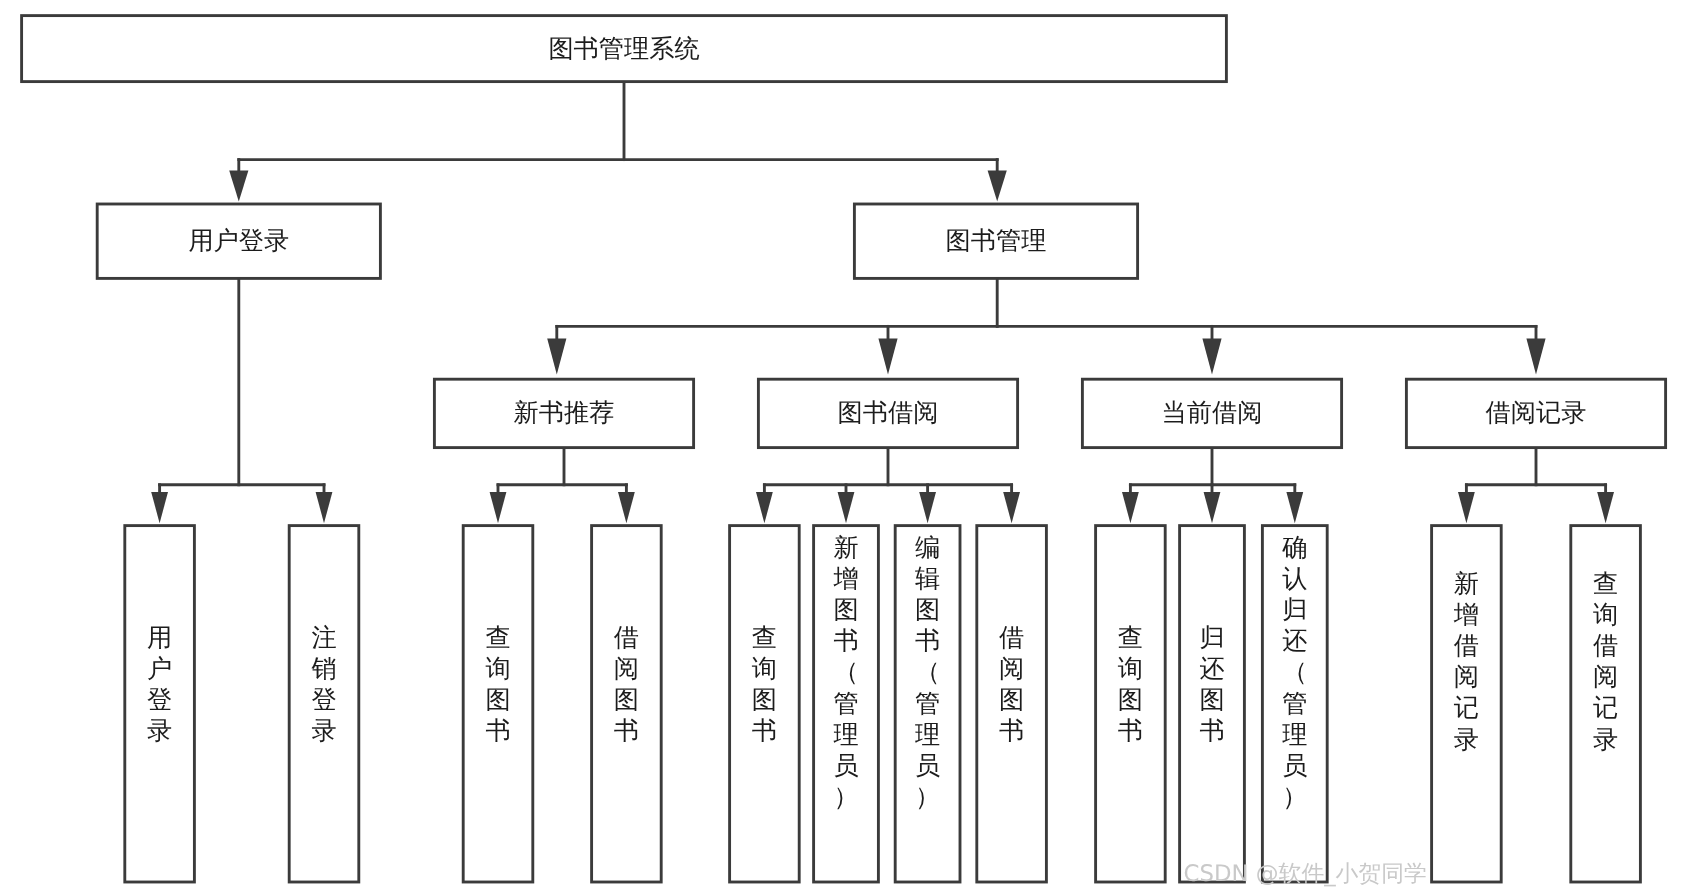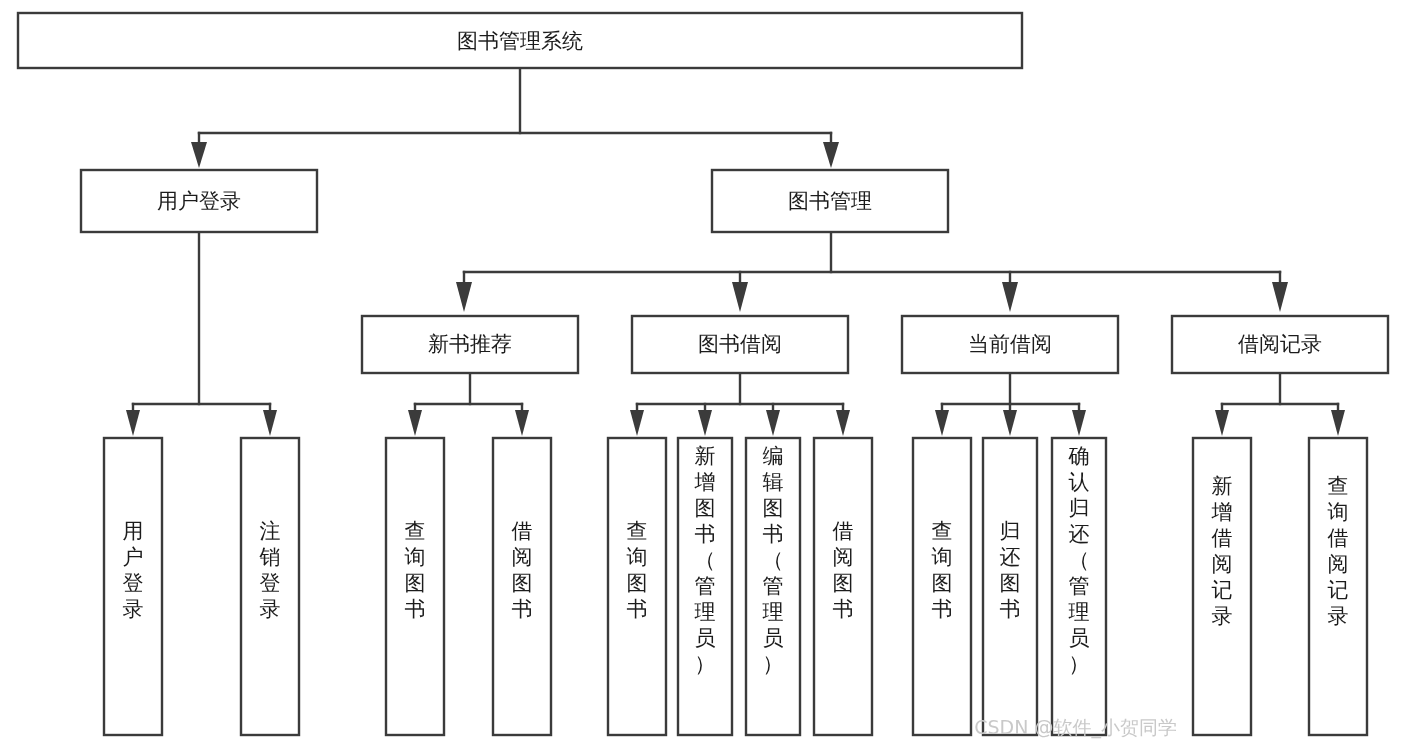--- a/index.html
+++ b/index.html
@@ -50,21 +50,21 @@
     stroke-width: 2.4;
     fill: none;
     stroke-linecap: square;
   }
   .arrow-head {
     fill: #3b3b3b;
     stroke: none;
   }
   .watermark {
     position: absolute;
-    right: 20px;
+    right: 8px;
     bottom: 6px;
     color: #c9c9c9;
     font-size: 19px;
     font-family: "DejaVu Sans", "Liberation Sans", sans-serif;
     white-space: nowrap;
     user-select: none;
   }
 </style>
 </head>
 <body>

